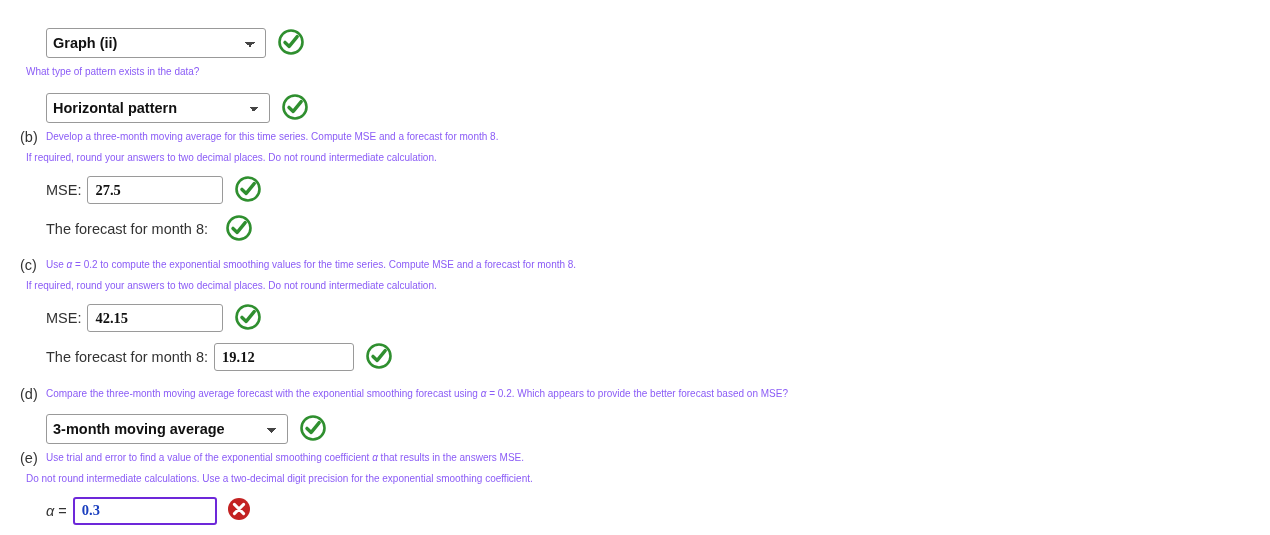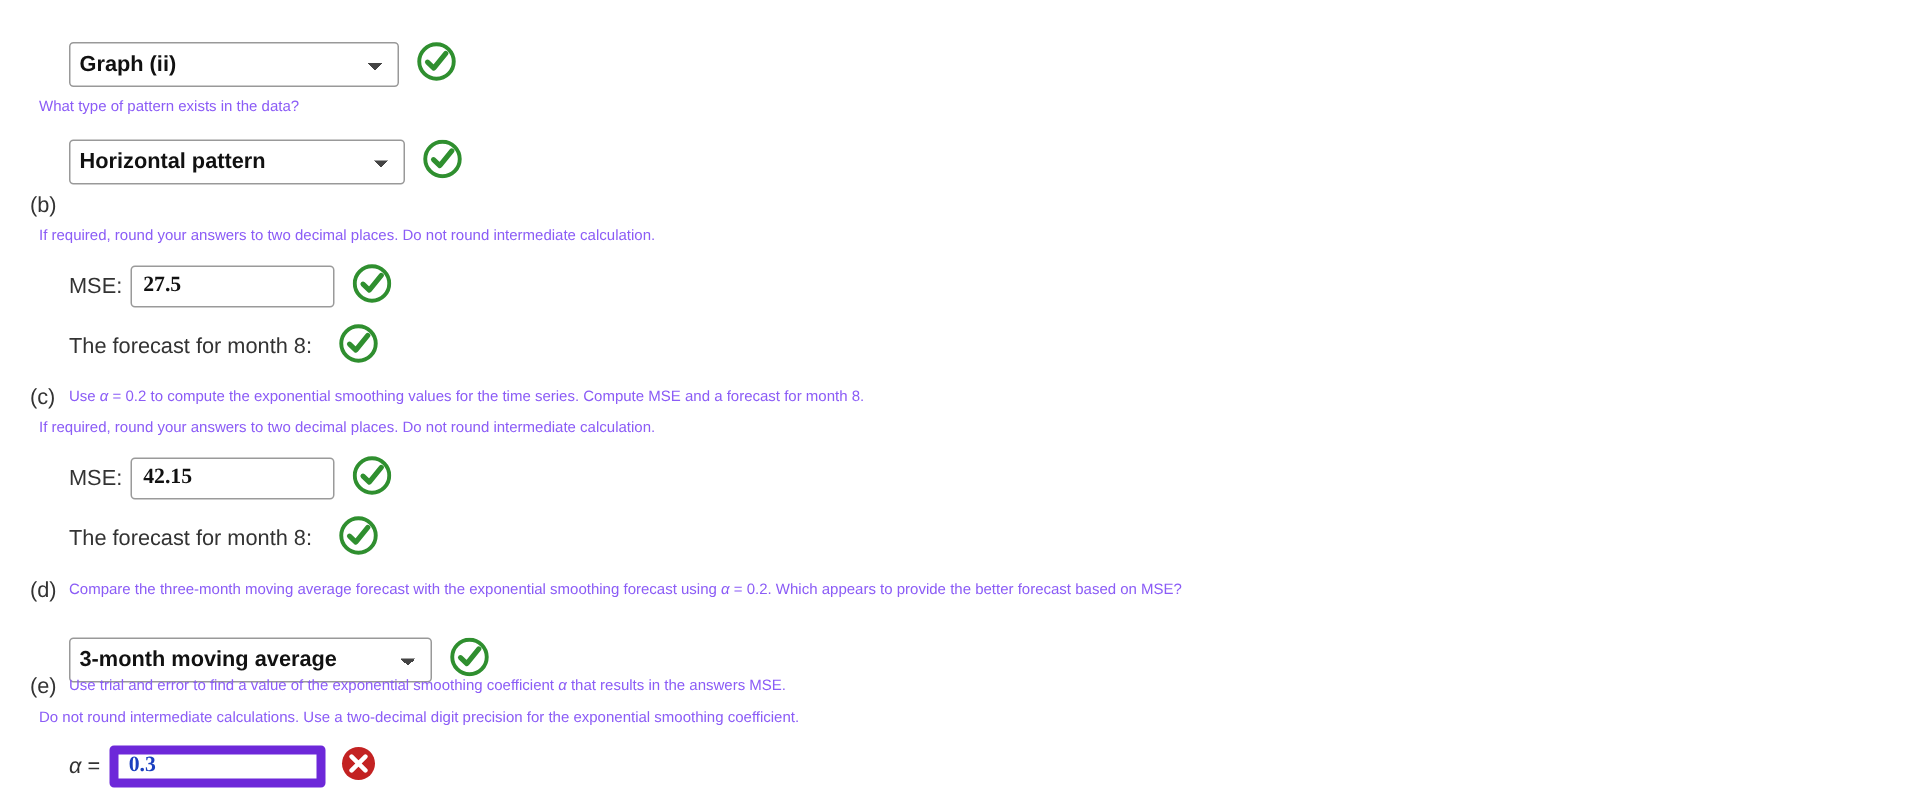--- a/index.html
+++ b/index.html
@@ -74,33 +74,33 @@
     font-weight: bold;
     color: #111;
     background: #ffffff;
     border: 1px solid #9a9a9a;
     border-radius: 3px;
     padding: 3px 7px;
     height: 28px;
     box-sizing: border-box;
   }
   input.txt.focused {
-    border: 6px solid #6d28d9;
+    border: 2px solid #6d28d9;
     color: #1a3fbf;
   }
 
   
   .icon {
     display: inline-block;
     vertical-align: middle;
   }
 
   .mt6 { margin-top: 6px; }
   .mt10 { margin-top: 10px; }
-  .mt12 { margin-top: 23px; }
+  .mt12 { margin-top: 12px; }
   .gap10 { margin-left: 10px; }
   .gap12 { margin-left: 12px; }
 
   .it { font-style: italic; }
   .label-inline {
     font-size: 14.5px;
     color: #333;
     margin-right: 6px;
   }
 </style>
@@ -131,20 +131,21 @@
       <svg width="26" height="26" viewBox="0 0 26 26">
         <circle cx="13" cy="13" r="11.5" fill="#ffffff" stroke="#2f8f2f" stroke-width="2.6"></circle>
         <path d="M7 13.4 L11.2 17.4 L19.2 7.6" fill="none" stroke="#2f8f2f" stroke-width="3.4" stroke-linecap="round" stroke-linejoin="round"></path>
       </svg>
     </span>
   </div>
 
   <div style="position:absolute; left:0px; top:129px; width:1260px;">
     <div class="row">
       <div class="label-col">(b)</div>
+      <div class="body-text">Develop a three-month moving average for this time series. Compute MSE and a forecast for month 8.</div>
     </div>
     <div class="body-text indent mt6">If required, round your answers to two decimal places. Do not round intermediate calculation.</div>
 
     <div class="row mt10" style="margin-left:26px;">
       <span class="label-inline">MSE:</span>
       <input class="txt" style="width: 136px;" value="27.5">
       <span class="icon gap12">
         <svg width="26" height="26" viewBox="0 0 26 26">
           <circle cx="13" cy="13" r="11.5" fill="#ffffff" stroke="#2f8f2f" stroke-width="2.6"></circle>
           <path d="M7 13.4 L11.2 17.4 L19.2 7.6" fill="none" stroke="#2f8f2f" stroke-width="3.4" stroke-linecap="round" stroke-linejoin="round"></path>
@@ -176,20 +177,21 @@
       <span class="icon gap12">
         <svg width="26" height="26" viewBox="0 0 26 26">
           <circle cx="13" cy="13" r="11.5" fill="#ffffff" stroke="#2f8f2f" stroke-width="2.6"></circle>
           <path d="M7 13.4 L11.2 17.4 L19.2 7.6" fill="none" stroke="#2f8f2f" stroke-width="3.4" stroke-linecap="round" stroke-linejoin="round"></path>
         </svg>
       </span>
     </div>
 
     <div class="row mt10" style="margin-left:26px;">
       <span class="label-inline">The forecast for month 8:</span>
+      <input class="txt" style="width: 140px;" value="19.12">
       <span class="icon gap12">
         <svg width="26" height="26" viewBox="0 0 26 26">
           <circle cx="13" cy="13" r="11.5" fill="#ffffff" stroke="#2f8f2f" stroke-width="2.6"></circle>
           <path d="M7 13.4 L11.2 17.4 L19.2 7.6" fill="none" stroke="#2f8f2f" stroke-width="3.4" stroke-linecap="round" stroke-linejoin="round"></path>
         </svg>
       </span>
     </div>
   </div>
 
   <div style="position:absolute; left:0px; top:386px; width:1260px;">

